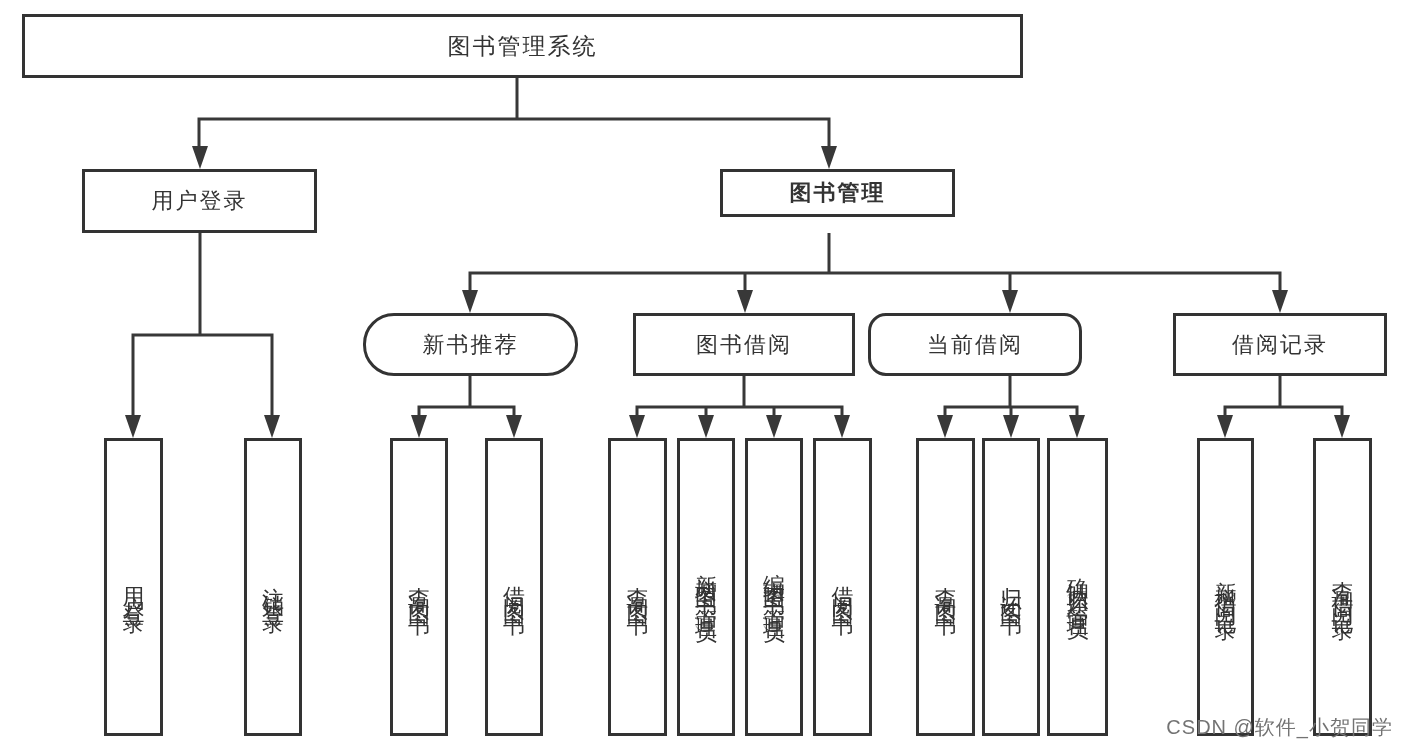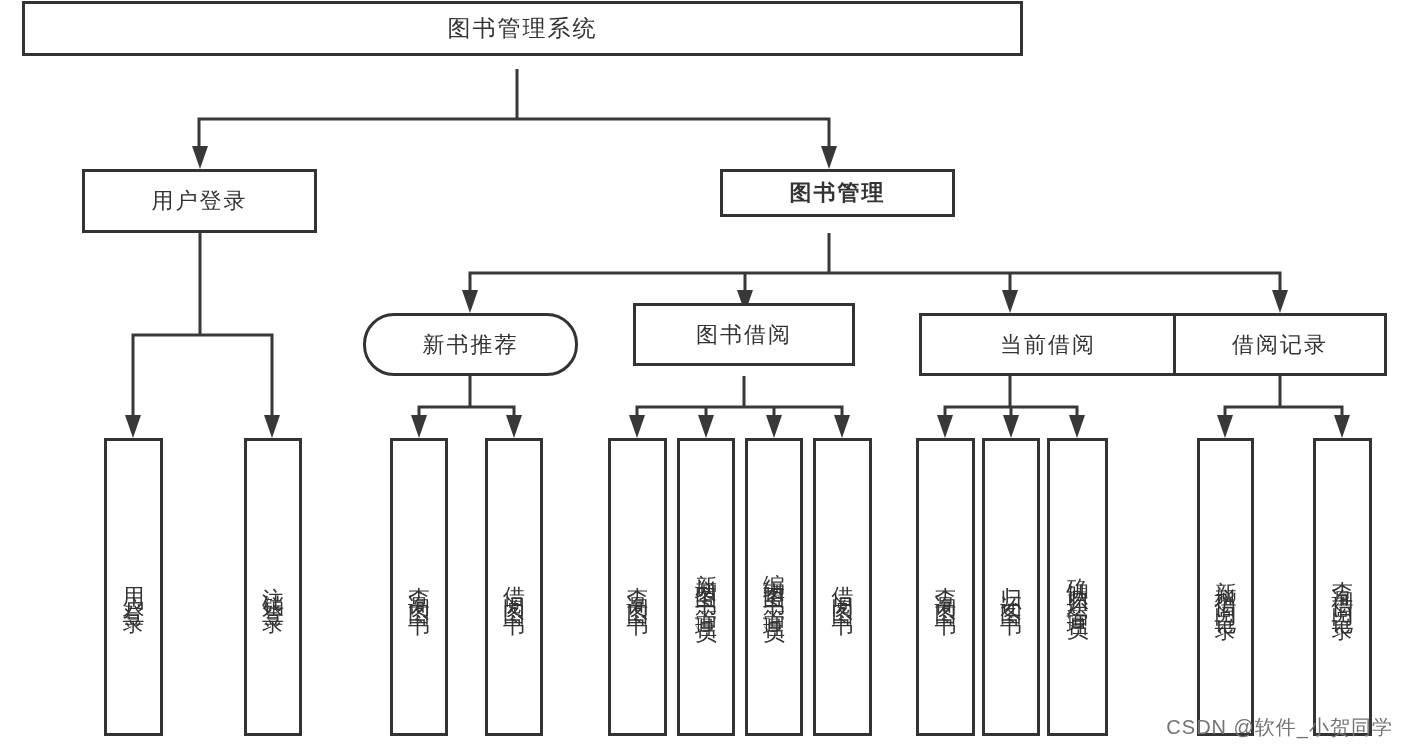--- a/index.html
+++ b/index.html
@@ -88,28 +88,28 @@
       <polygon points="766,415 782,415 774,438"></polygon>
       <polygon points="834,415 850,415 842,438"></polygon>
       <polygon points="937,415 953,415 945,438"></polygon>
       <polygon points="1003,415 1019,415 1011,438"></polygon>
       <polygon points="1069,415 1085,415 1077,438"></polygon>
       <polygon points="1217,415 1233,415 1225,438"></polygon>
       <polygon points="1334,415 1350,415 1342,438"></polygon>
     </g>
   </svg>
 
-  <div class="node root" style="left:22px; top:1px; width:1001px; height:55px;">图书管理系统</div>
+  <div class="node root" style="left:22px; top:14px; width:1001px; height:64px;">图书管理系统</div>
 
   <div class="node" style="left:82px; top:169px; width:235px; height:64px;">用户登录</div>
   <div class="node" style="left:720px; top:169px; width:235px; height:48px;font-weight:bold;">图书管理</div>
 
   <div class="node" style="left:363px; top:313px; width:215px; height:63px;border-radius:31px;">新书推荐</div>
-  <div class="node" style="left:633px; top:303px; width:222px; height:63px;">图书借阅</div>
-  <div class="node" style="left:919px; top:313px; width:258px; height:63px;">当前借阅</div>
+  <div class="node" style="left:633px; top:313px; width:222px; height:63px;">图书借阅</div>
+  <div class="node" style="left:868px; top:313px; width:214px; height:63px;border-radius:18px;">当前借阅</div>
   <div class="node" style="left:1173px; top:313px; width:214px; height:63px;">借阅记录</div>
 
   <div class="leaf" style="left:104px; width:59px;">用户登录</div>
   <div class="leaf" style="left:244px; width:58px;">注销登录</div>
 
   <div class="leaf" style="left:390px; width:58px;">查询图书</div>
   <div class="leaf" style="left:485px; width:58px;">借阅图书</div>
 
   <div class="leaf" style="left:608px; width:59px;">查询图书</div>
   <div class="leaf" style="left:677px; width:58px; letter-spacing:7px;">新增图书（管理员）</div>

